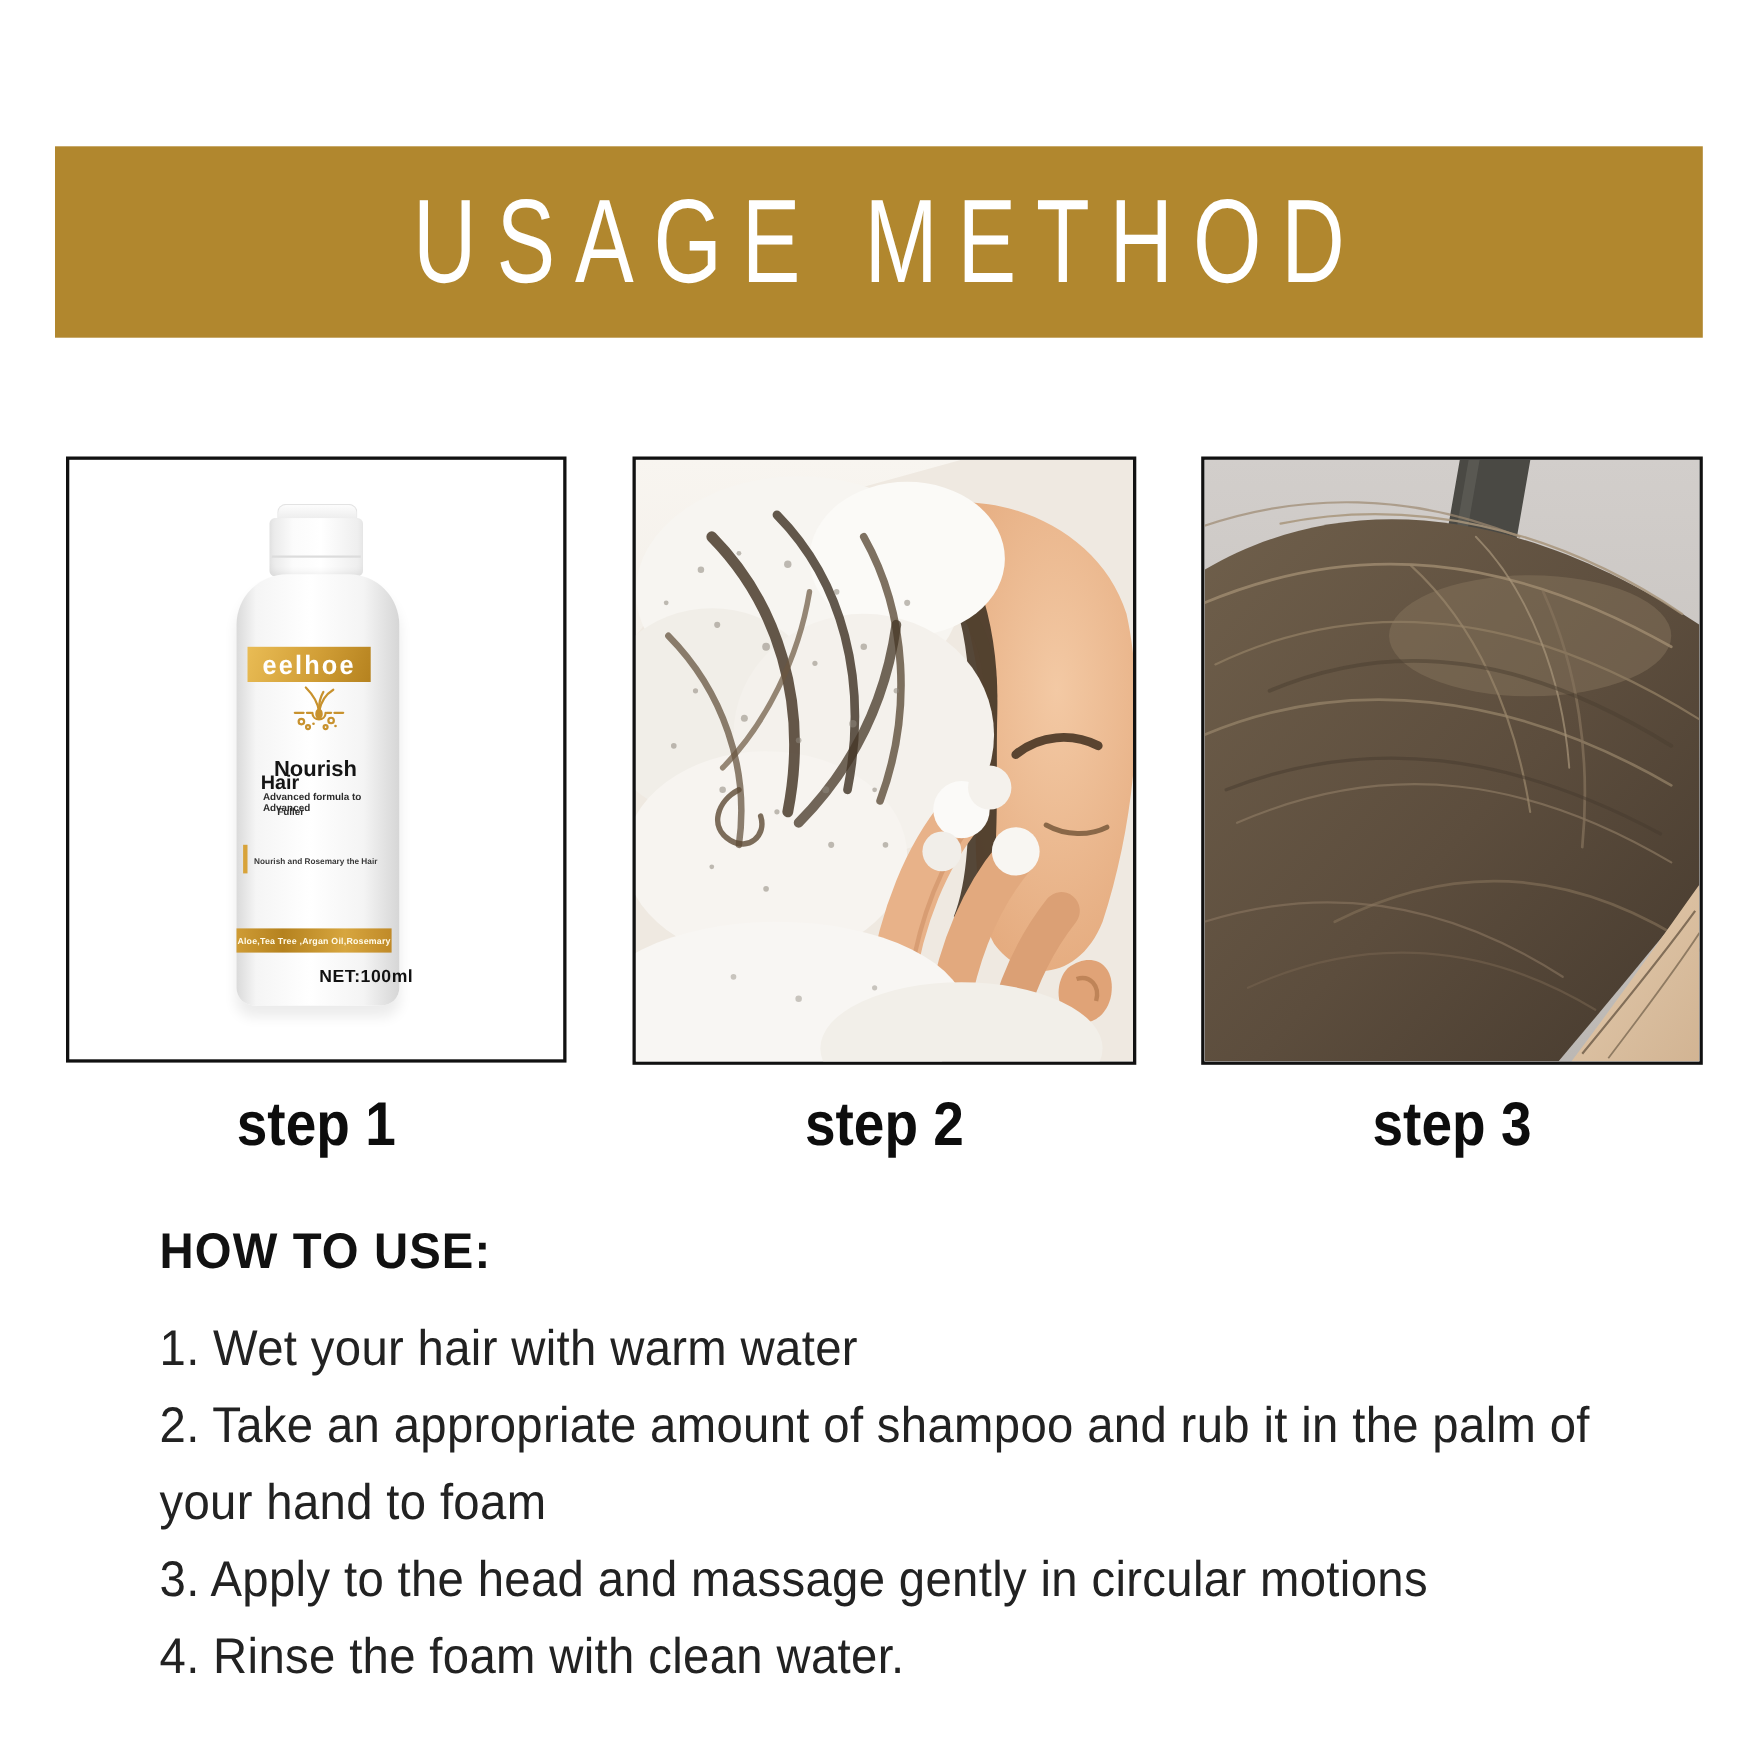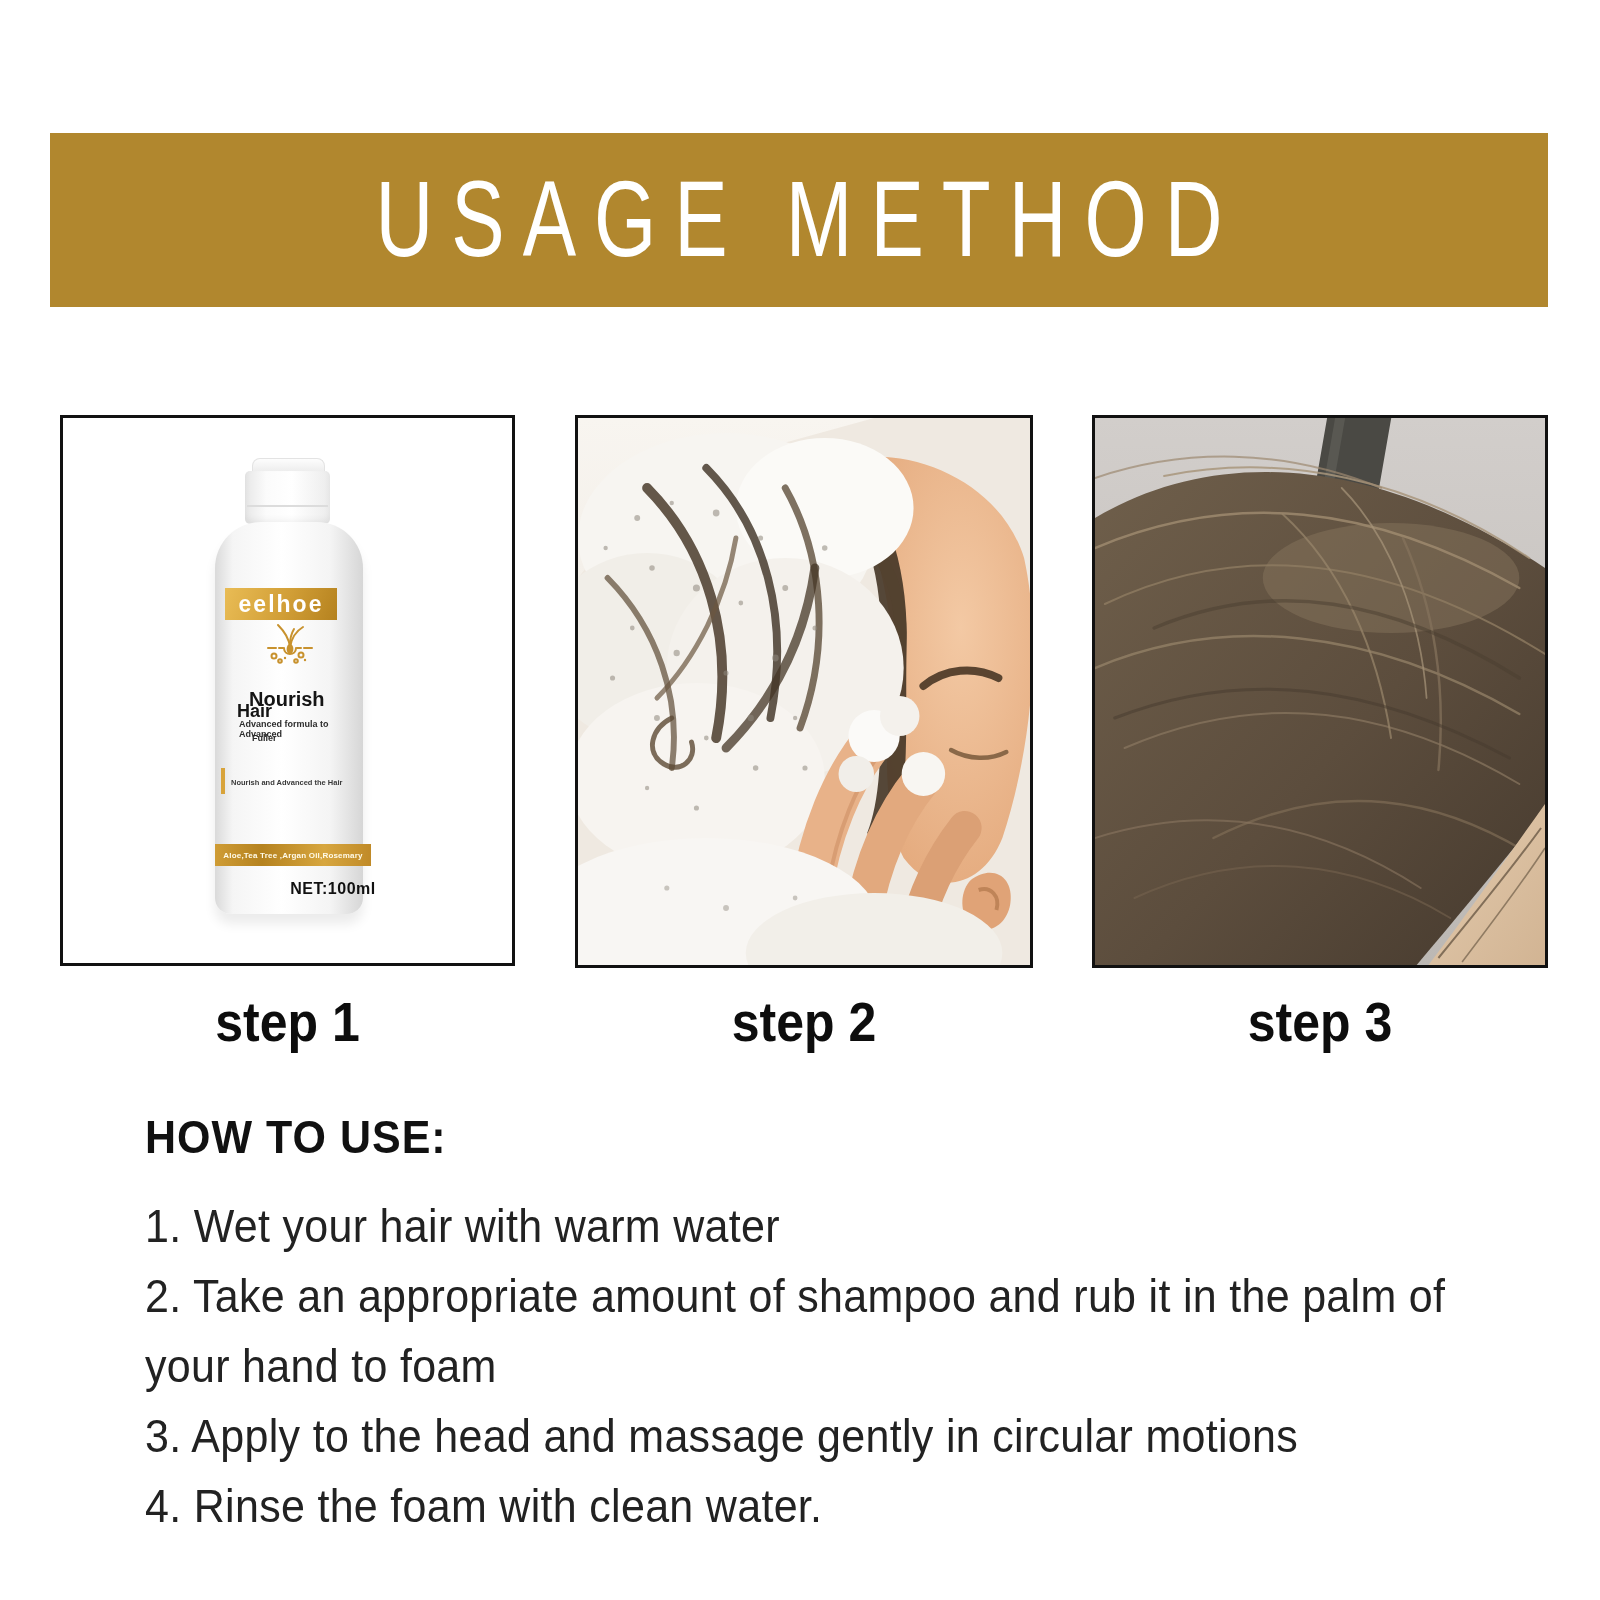--- a/index.html
+++ b/index.html
@@ -64,21 +64,21 @@
   }
   .brand{color:#fff;font-size:23px;letter-spacing:2px;transform:scaleY(1.05);}
   .follicle{position:absolute;left:50px;top:100px;width:50px;height:46px;}
   .ttl1{position:absolute;left:22px;top:140px;font-size:18px;font-weight:bold;color:#151515;margin-top:39px;}
   .ttl2{position:absolute;left:34px;top:166px;font-size:20px;font-weight:bold;color:#151515;}
   .sub1{position:absolute;left:24px;top:197px;font-size:9px;font-weight:bold;color:#2d2d2d;}
   .sub2{position:absolute;left:37px;top:211px;font-size:9px;font-weight:bold;color:#2d2d2d;}
   .claim-bar{position:absolute;left:6px;top:246px;width:4px;height:26px;background:#d8a33a;}
   .claim{position:absolute;left:16px;top:256px;font-size:7.5px;font-weight:bold;color:#3a3a3a;white-space:nowrap;}
   .ing-band{
-    position:absolute;left:0;top:322px;width:156px;height:22px;
+    position:absolute;left:0;top:322px;width:141px;height:22px;
     background:linear-gradient(90deg,#cf9c35 0%,var(--gold-dark,#b5821f) 30%,#d7a63f 70%,#c08a28 100%);
     display:flex;align-items:center;justify-content:center;
   }
   .ing-band span{color:#fffbe9;font-size:8px;font-weight:bold;letter-spacing:0.2px;white-space:nowrap;}
   .net{position:absolute;left:0;top:358px;width:100%;text-align:center;font-size:16px;font-weight:bold;color:#111;letter-spacing:0.5px;margin-left:44px;}
 </style>
 </head>
 <body>
 
 <div class="page">
@@ -114,21 +114,21 @@
           </g>
           <ellipse cx="25" cy="27" rx="3.4" ry="5" fill="#c8922e"></ellipse>
           <circle cx="20" cy="36" r="1.2" fill="#c8922e"></circle>
           <circle cx="40" cy="38" r="1.2" fill="#c8922e"></circle>
         </svg>
         <div class="ttl1">Hair</div>
         <div class="ttl2">Nourish</div>
         <div class="sub1">Advanced formula to Advanced</div>
         <div class="sub2">Fuller</div>
         <div class="claim-bar"></div>
-        <div class="claim">Nourish and Advanced the Hair</div>
+        <div class="claim">Nourish and Rosemary the Hair</div>
         <div class="ing-band">
           <span>Aloe,Tea Tree ,Argan Oil,Rosemary</span>
         </div>
         <div class="net">NET:100ml</div>
       </div>
     </div>
   </figure>
 
   <figure class="card card-2">
     <svg class="photo" viewBox="0 0 458 547" preserveAspectRatio="none" role="img">

